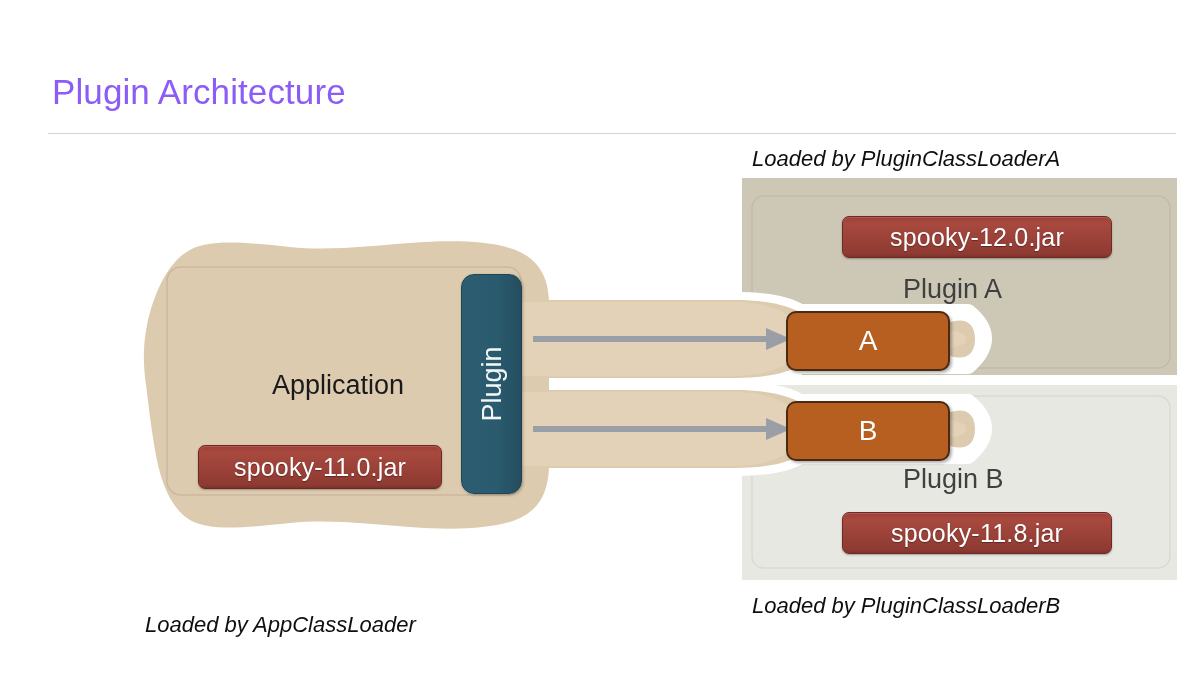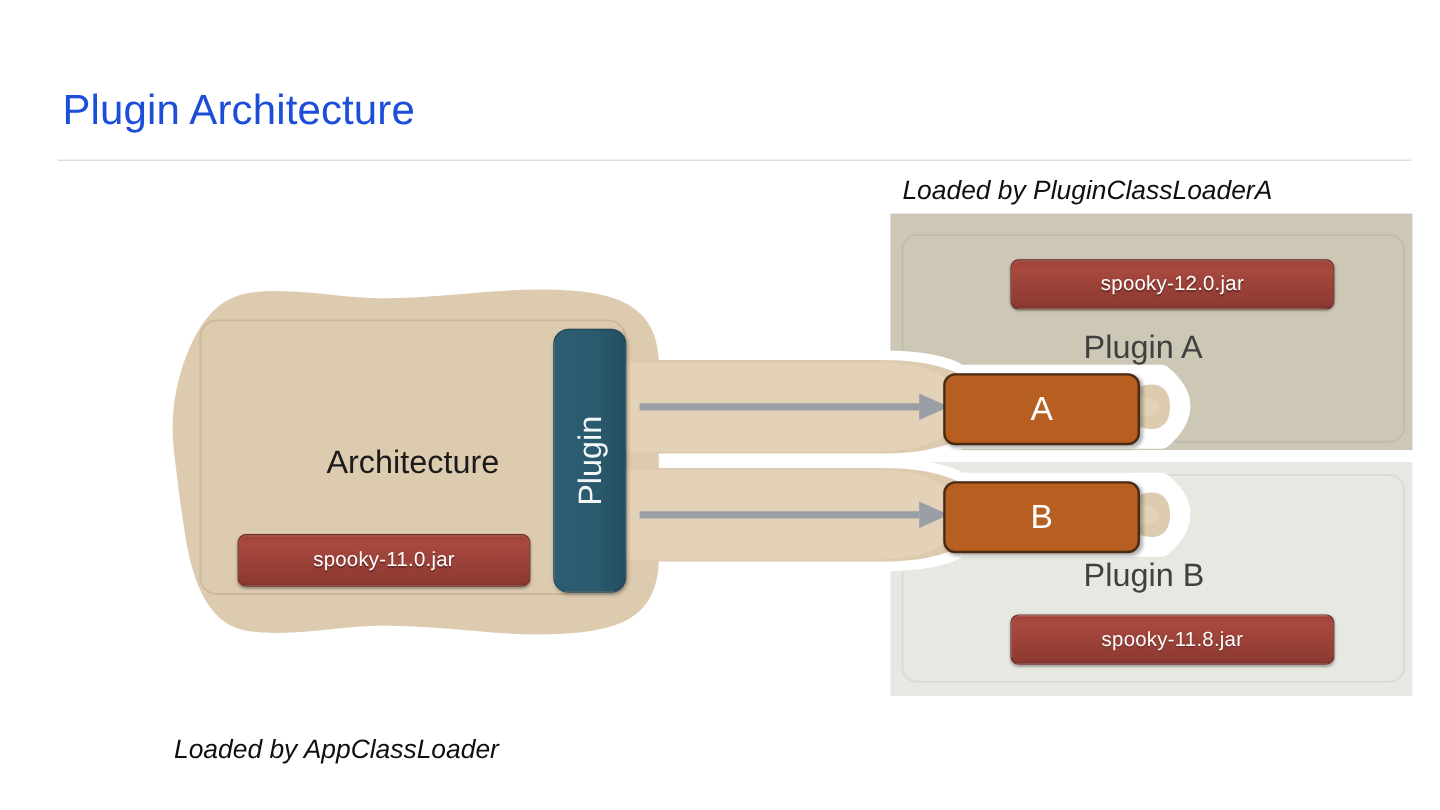--- a/index.html
+++ b/index.html
@@ -18,21 +18,21 @@
     background: #ffffff;
     overflow: hidden;
   }
 
   
   .slide-title {
     position: absolute;
     left: 52px;
     top: 72px;
     font-size: 35px;
-    color: #1d4ed8;
+    color: #8b5cf6;
     letter-spacing: 0.1px;
     white-space: nowrap;
   }
   .title-rule {
     position: absolute;
     left: 48px;
     top: 133px;
     width: 1128px;
     height: 1px;
     background: #d4d4d4;
@@ -68,21 +68,21 @@
   }
 
   
   .jar {
     position: absolute;
     display: flex;
     align-items: center;
     justify-content: center;
     border-radius: 7px;
     color: #ffffff;
-    font-size: 17px;
+    font-size: 25px;
     letter-spacing: 0.2px;
     background: linear-gradient(to bottom, #9e4038 0%, #a8493f 16%, #8e3a32 92%, #7d322b 100%);
     border: 1px solid #6d2a25;
     box-shadow: 0 1px 2px rgba(0,0,0,0.30), inset 0 1px 0 rgba(255,255,255,0.14);
     text-shadow: 0 1px 1px rgba(0,0,0,0.35);
   }
 
   
   .classbox {
     position: absolute;
@@ -217,21 +217,21 @@
     <g>
       <line x1="533" y1="339" x2="766" y2="339" stroke="#9a9ea6" stroke-width="6"></line>
       <polygon points="766,328 791,339 766,350" fill="#9a9ea6"></polygon>
     </g>
     <g>
       <line x1="533" y1="429" x2="766" y2="429" stroke="#9a9ea6" stroke-width="6"></line>
       <polygon points="766,418 791,429 766,440" fill="#9a9ea6"></polygon>
     </g>
   </svg>
 
-  <div class="lbl app-label" style="left:272px; top:370px;">Architecture</div>
+  <div class="lbl app-label" style="left:272px; top:370px;">Application</div>
 
   <div class="jar" style="left:178px; top:445px; width:242px; height:42px;margin-left:20px;">spooky-11.0.jar</div>
 
   <div class="plugin-bar plugin-bar-fix" style="left:461px; top:274px; width:59px; height:218px;">
     <span class="vtext">Plugin</span>
   </div>
 
   <div class="lbl loader-label" style="left:145px; top:612px;">Loaded by AppClassLoader</div>
 
   <div class="lbl loader-label" style="left:752px; top:146px;">Loaded by PluginClassLoaderA</div>
@@ -241,14 +241,15 @@
   <div class="lbl plugin-name" style="left:903px; top:274px;">Plugin A</div>
 
   <div class="classbox" style="left:786px; top:311px; width:160px; height:56px;">A</div>
 
   <div class="classbox" style="left:786px; top:401px; width:160px; height:56px;">B</div>
 
   <div class="lbl plugin-name" style="left:903px; top:464px;">Plugin B</div>
 
   <div class="jar" style="left:842px; top:512px; width:268px; height:40px;">spooky-11.8.jar</div>
 
+  <div class="lbl loader-label" style="left:752px; top:593px;">Loaded by PluginClassLoaderB</div>
 
 </div>
 
 </body></html>

